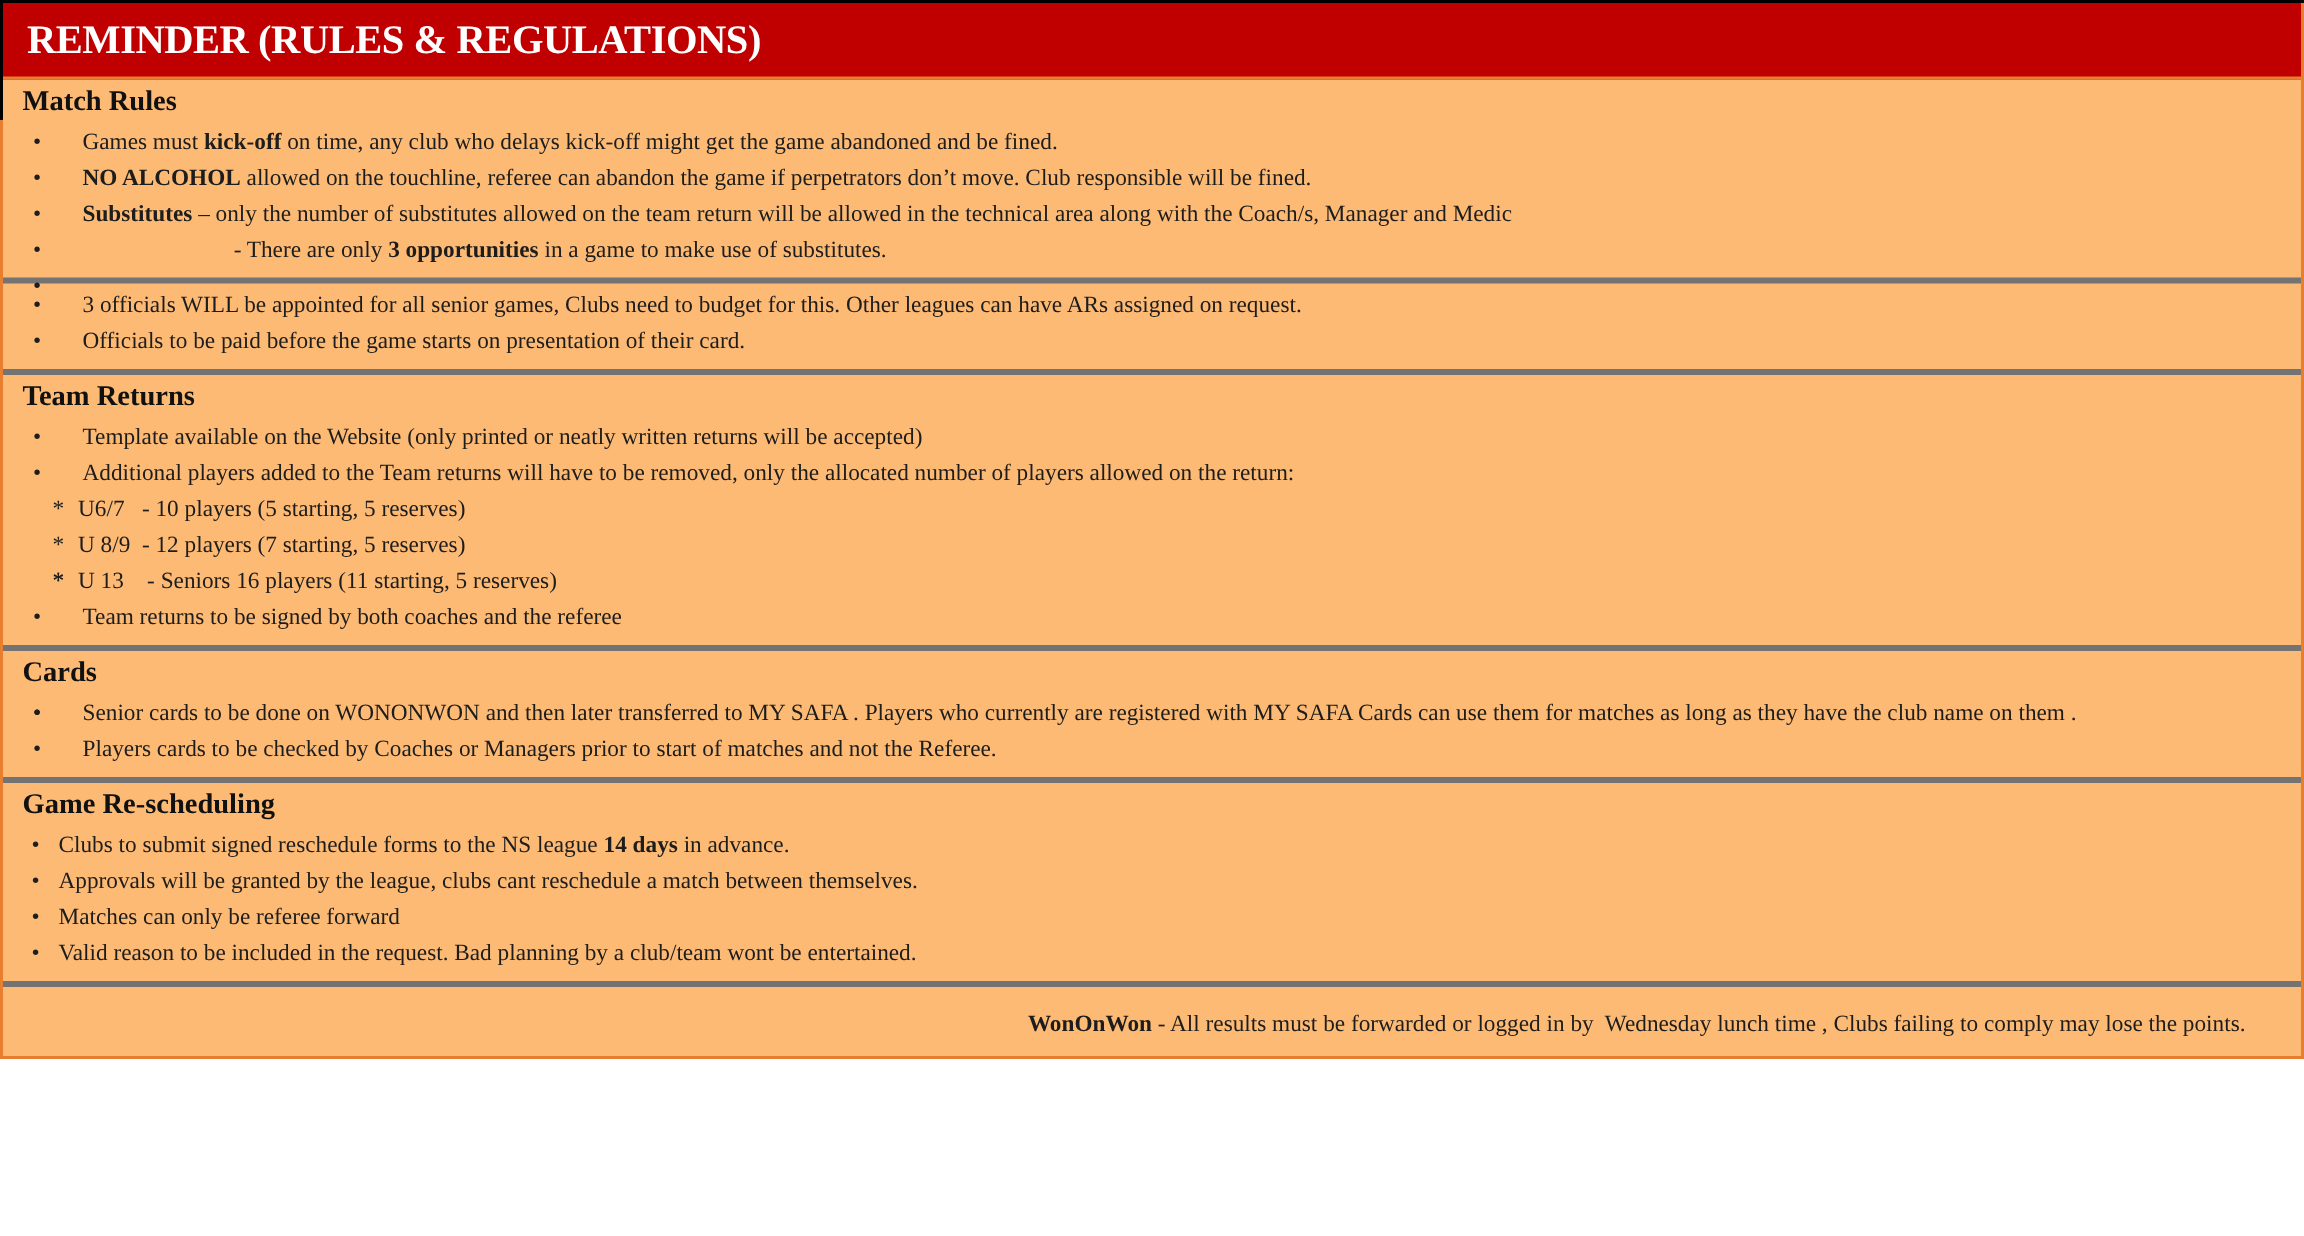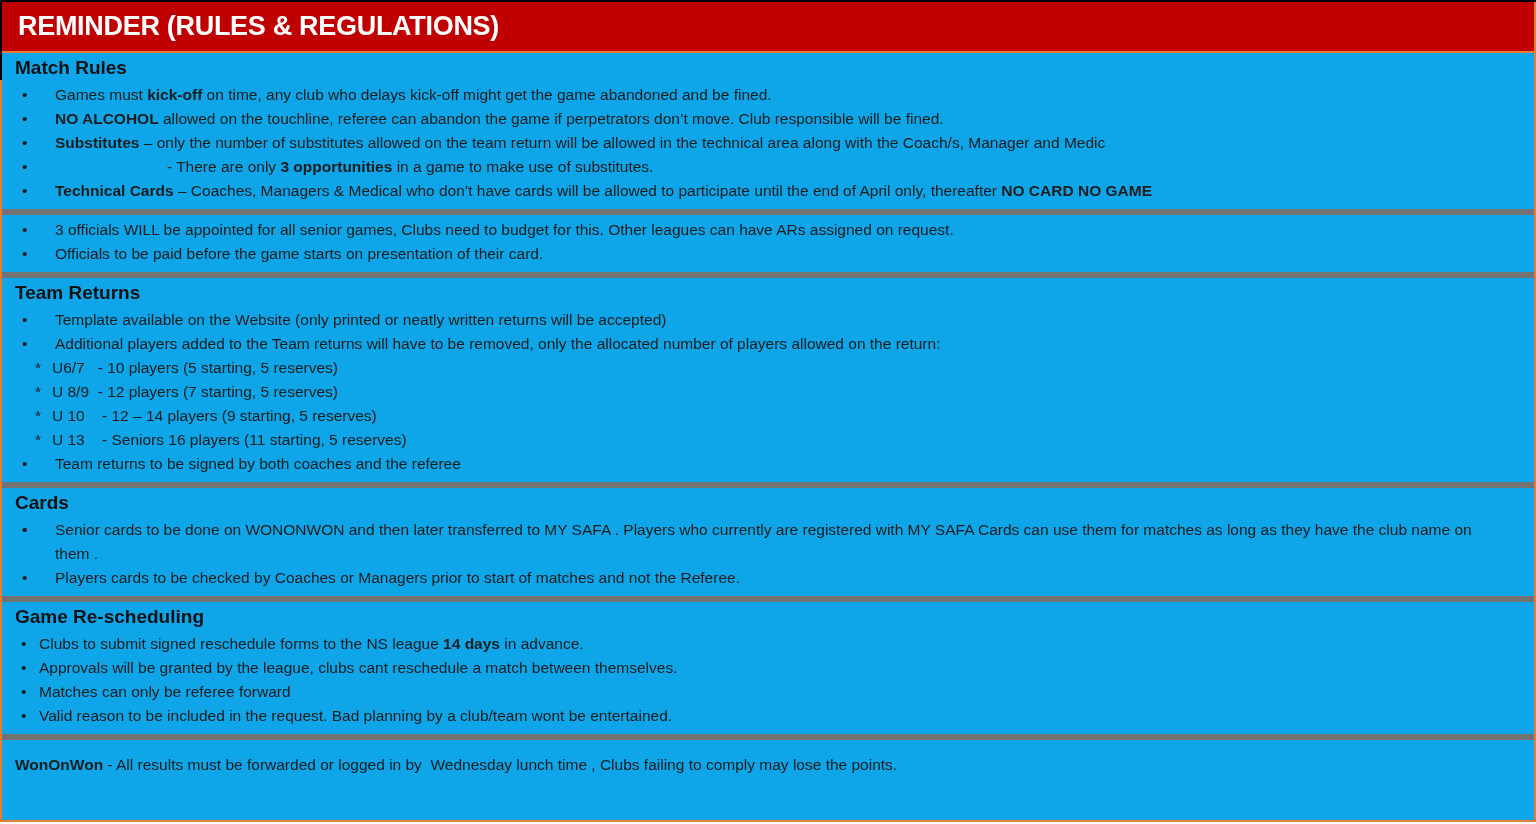--- a/index.html
+++ b/index.html
@@ -3,52 +3,52 @@
 <meta charset="utf-8">
 <style>
   html, body { margin: 0; padding: 0; background: #ffffff; }
   body {
     width: 1536px; height: 824px; overflow: hidden;
     font-family: "Liberation Sans", sans-serif;
     color: #1d1d1d;
   }
   .slide {
     position: relative; box-sizing: border-box;
-    width: 1536px; height: 822px;
-    border: 2px solid #e87e2f; background: #0ea5e9;
+    width: 1536px; height: 706px;
+    border: 2px solid #e87e2f; background: #fdba74; font-family: Liberation Serif, serif;
   }
   
   .slide::before { content:""; position:absolute; top:-2px; left:-2px; width:1536px; height:2px; background:#000; }
   .slide::after  { content:""; position:absolute; top:-2px; left:-2px; width:2px; height:80px; background:#000; }
 
   .title-bar {
     height: 49px; background: #c00000; border-bottom: 2px solid #e87e2f;
     display: flex; align-items: center; padding: 0 16px;
   }
   .title-bar h1 {
     margin: 0; color: #ffffff; font-size: 27px; font-weight: 700; letter-spacing: -0.3px;
   }
 
-  section { border-bottom: 6px solid #737373; padding: 3px 0 6px; }
+  section { border-bottom: 4px solid #737373; padding: 3px 0 6px; }
   .section-heading {
     margin: 0 0 3px 13px; font-size: 19px; line-height: 24px; font-weight: 700; color: #111111;
   }
   ul { list-style: none; margin: 0; padding: 0; }
   li {
     position: relative; padding: 0 28px 0 53px;
     line-height: 24px; font-size: 15.5px;
   }
   .marker { position: absolute; left: 20px; top: 0; }
   .item-text, .item-text b, .item-text span { white-space: pre-wrap; margin-top: 19px; }
   li.sub { padding-left: 50px; }
   li.sub .marker { left: 33px; }
   section.tight li { padding-left: 37px; }
   section.tight .marker { left: 19px; }
 
-  .footer-note { padding: 13px 17px 0 13px; font-size: 15.5px; line-height: 24px; }
+  .footer-note { padding: 13px 37px 0 13px; font-size: 15.5px; line-height: 24px; text-align: right; }
   .footer-text, .footer-text b, .footer-text span { white-space: pre-wrap; }
   b { font-weight: 700; }
 </style>
 </head>
 <body>
 
 <div class="slide">
   <header class="title-bar">
     <h1>REMINDER (RULES &amp; REGULATIONS)</h1>
   </header>
@@ -72,21 +72,20 @@
     <span class="item-text"><b>Substitutes</b><span> – only the number of substitutes allowed on the team return will be allowed in the technical area along with the Coach/s, Manager and Medic</span></span>
   </li>
 
   <li class="bullet-item">
     <span class="marker">•</span>
     <span class="item-text"><span>                          - There are only </span><b>3 opportunities</b><span> in a game to make use of substitutes.</span></span>
   </li>
 
   <li class="bullet-item">
     <span class="marker">•</span>
-    <span class="item-text"><b>Technical Cards</b><span> – Coaches, Managers &amp; Medical who don’t have cards will be allowed to participate until the end of April only, thereafter </span><b>NO CARD NO GAME</b></span>
   </li>
 </ul>
   </section>
 
   <section>
     <ul class="bullet-list">
   <li class="bullet-item">
     <span class="marker">•</span>
     <span class="item-text"><span>3 officials WILL be appointed for all senior games, Clubs need to budget for this. Other leagues can have ARs assigned on request.</span></span>
   </li>
@@ -116,21 +115,20 @@
     <span class="item-text"><span>U6/7   - 10 players (5 starting, 5 reserves)</span></span>
   </li>
 
   <li class="bullet-item sub">
     <span class="marker">*</span>
     <span class="item-text"><span>U 8/9  - 12 players (7 starting, 5 reserves)</span></span>
   </li>
 
   <li class="bullet-item sub">
     <span class="marker">*</span>
-    <span class="item-text"><span>U 10    - 12 – 14 players (9 starting, 5 reserves)</span></span>
   </li>
 
   <li class="bullet-item sub">
     <span class="marker">*</span>
     <span class="item-text"><span>U 13    - Seniors 16 players (11 starting, 5 reserves)</span></span>
   </li>
 
   <li class="bullet-item">
     <span class="marker">•</span>
     <span class="item-text"><span>Team returns to be signed by both coaches and the referee</span></span>

